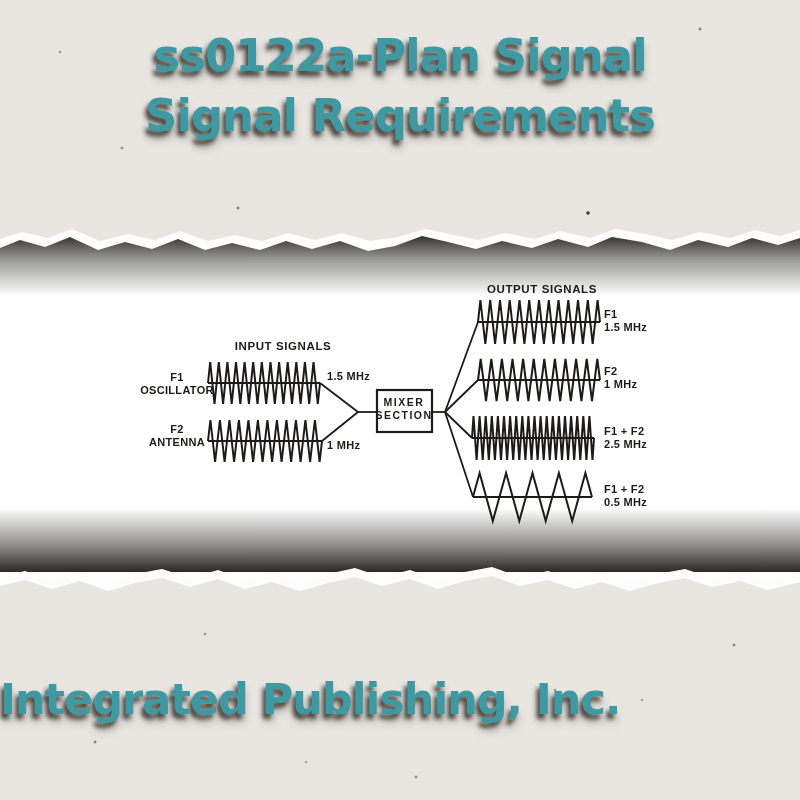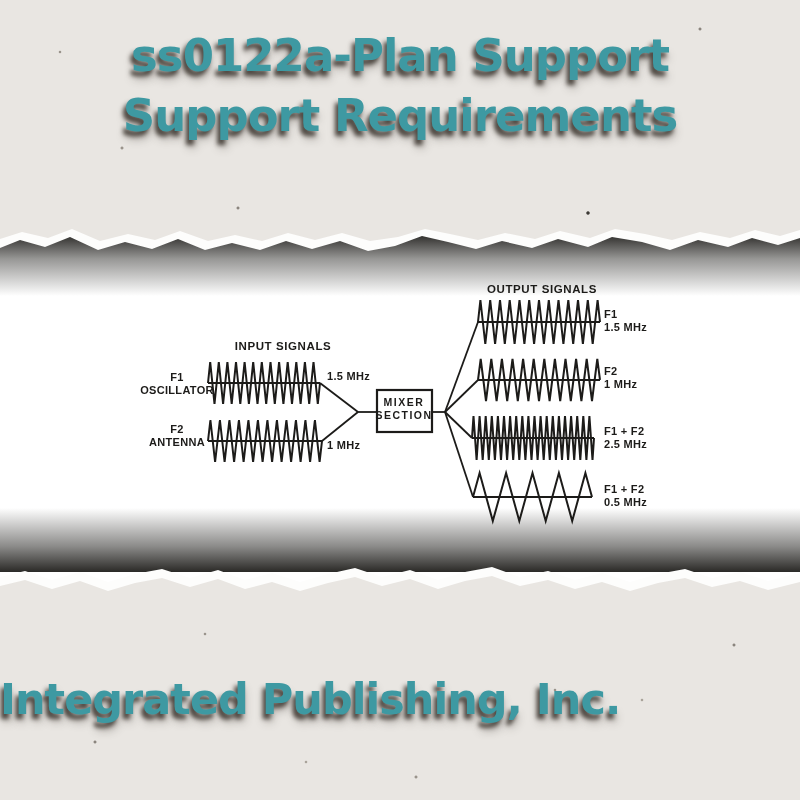--- a/index.html
+++ b/index.html
@@ -135,22 +135,22 @@
   </svg>
 
   <div class="shadow-top"></div>
   <div class="shadow-bottom"></div>
 
   <div class="fringe-top"></div>
   <div class="fringe-bottom"></div>
 
   <div class="paper-top">
     <h1 class="title">
-      <span>ss0122a-Plan Support</span>
-      <span>Support Requirements</span>
+      <span>ss0122a-Plan Signal</span>
+      <span>Signal Requirements</span>
     </h1>
   </div>
 
   <div class="paper-bottom">
     <div class="footer-text">Integrated Publishing, Inc.</div>
   </div>
 
 </div>
 
 </body></html>

